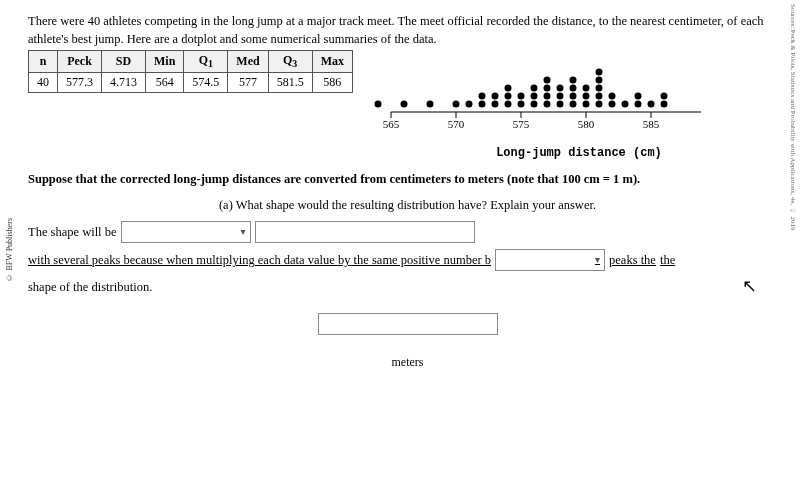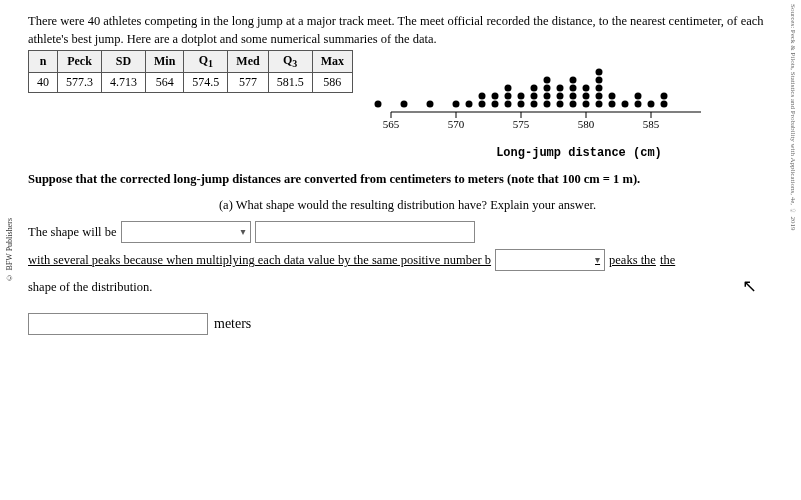--- a/index.html
+++ b/index.html
@@ -148,23 +148,24 @@
     }
 
     .part-b {
       margin-top: 16px;
       font-size: 12.5px;
     }
 
     .part-b-row {
       display: flex;
       align-items: center;
-      gap: 6px;
+      gap: 20px;
       margin-top: 6px;
-      font-size: 14px;
+      font-size: 12px;
+      flex-direction: column;
     }
 
     .part-b-input {
       display: inline-block;
       border: 1px solid #888;
       background: #fff;
       min-width: 180px;
       height: 22px;
       font-size: 12px;
       padding: 1px 4px;

